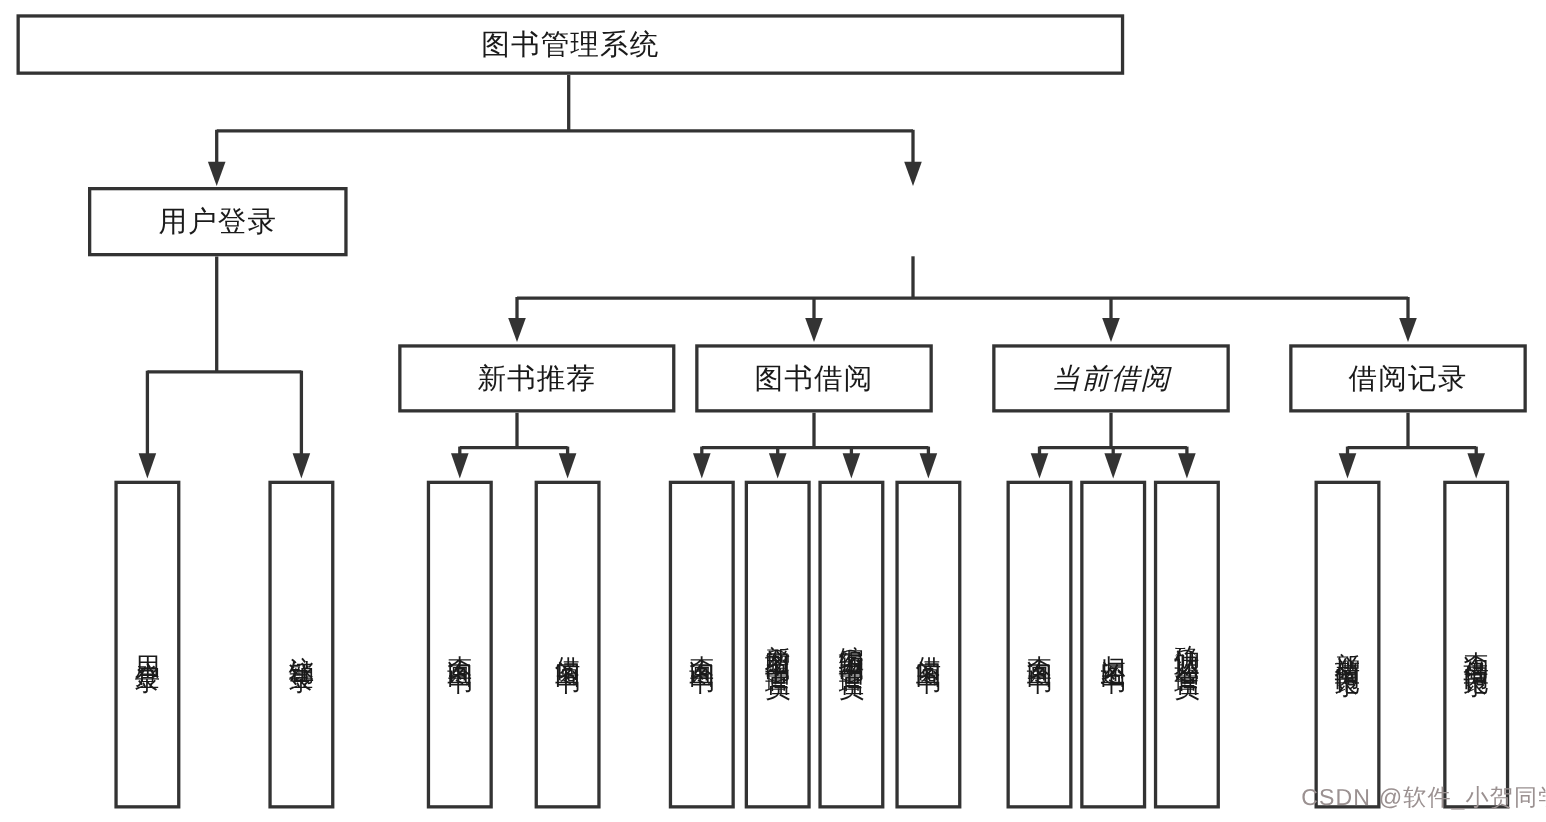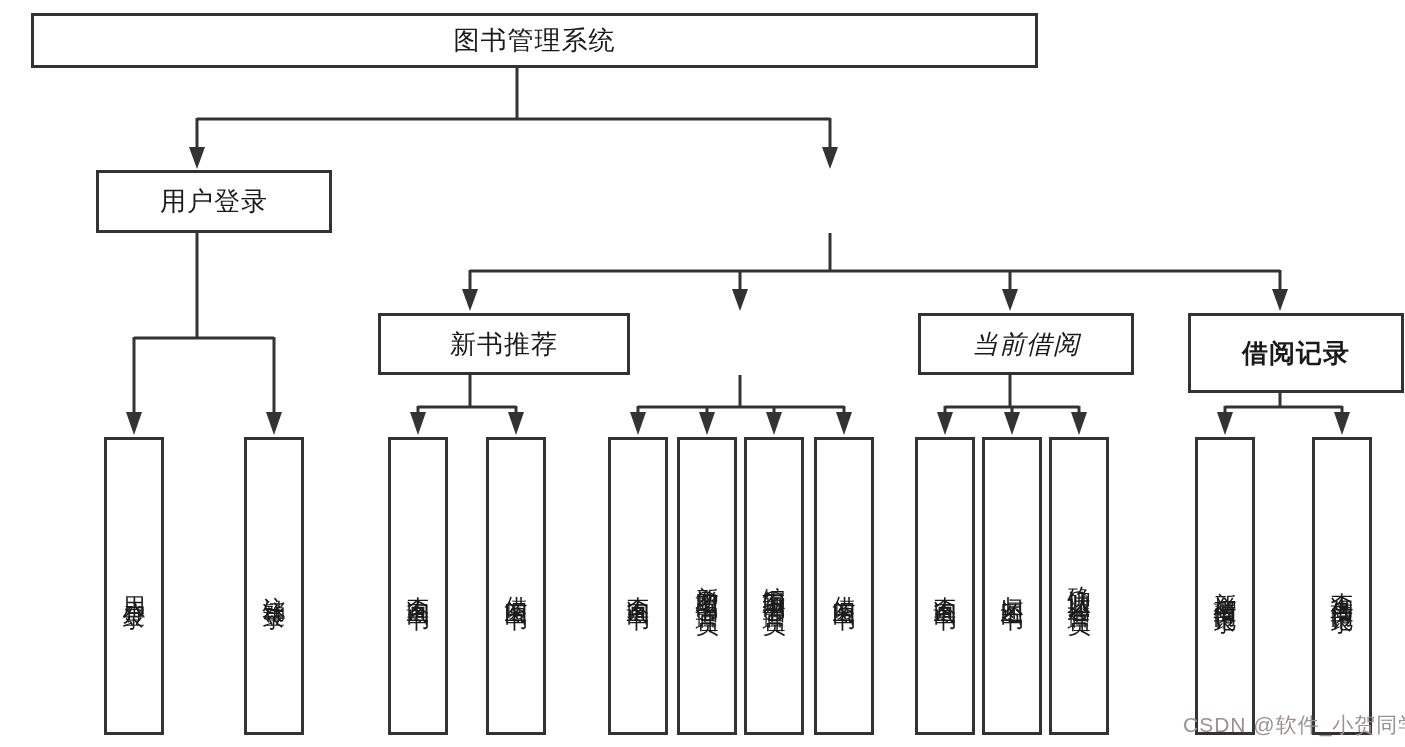--- a/index.html
+++ b/index.html
@@ -12,21 +12,21 @@
   }
   .stage{position:absolute;left:0;top:0;width:1405px;height:747px;}
   svg.connectors{position:absolute;left:0;top:0;z-index:1;}
   svg.connectors line{stroke:#333333;stroke-width:3;}
   svg.connectors polygon{fill:#333333;}
   .hbox{
     position:absolute;box-sizing:border-box;
     border:3px solid #333333;background:#ffffff;
     display:flex;align-items:center;justify-content:center;
     font-size:26px;color:#1a1a1a;z-index:2;
-    white-space:nowrap;letter-spacing:1px;margin-left:16px;
+    white-space:nowrap;letter-spacing:1px;
   }
   .vbox{
     position:absolute;box-sizing:border-box;
     top:437px;width:60px;height:298px;
     border:3px solid #333333;background:#ffffff;
     display:flex;align-items:center;justify-content:center;
     z-index:2;
   }
   .vtext{
     writing-mode:vertical-rl;
@@ -111,24 +111,27 @@
     <span>图书管理系统</span>
   </div>
 
   <div class="hbox" style="left:80px;top:170px;width:236px;height:63px;">
     <span>用户登录</span>
   </div>
 
   <div class="hbox" style="left:362px;top:313px;width:252px;height:62px;">
     <span>新书推荐</span>
   </div>
+  <div class="hbox" style="left:632px;top:313px;width:216px;height:62px;">
+    <span>图书借阅</span>
+  </div>
   <div class="hbox" style="left:902px;top:313px;width:216px;height:62px;font-style:italic;">
     <span>当前借阅</span>
   </div>
-  <div class="hbox" style="left:1172px;top:313px;width:216px;height:80px;font-weight:bold;">
+  <div class="hbox" style="left:1172px;top:313px;width:216px;height:62px;">
     <span>借阅记录</span>
   </div>
 
   <div class="vbox" style="left:104px;">
     <span class="vtext">用户登录</span>
   </div>
   <div class="vbox" style="left:244px;">
     <span class="vtext">注销登录</span>
   </div>
 

